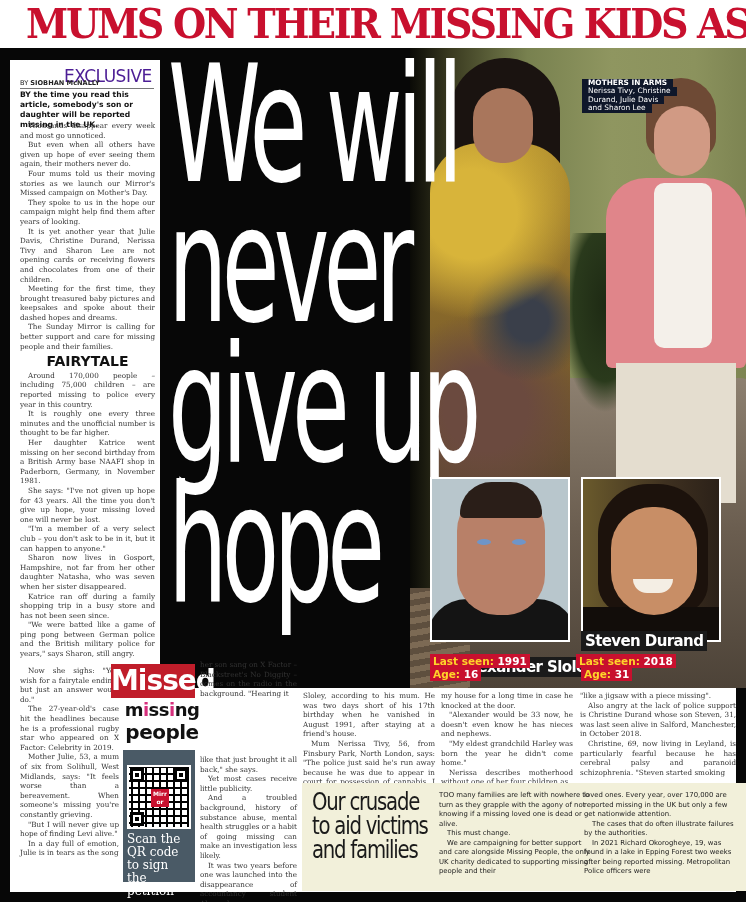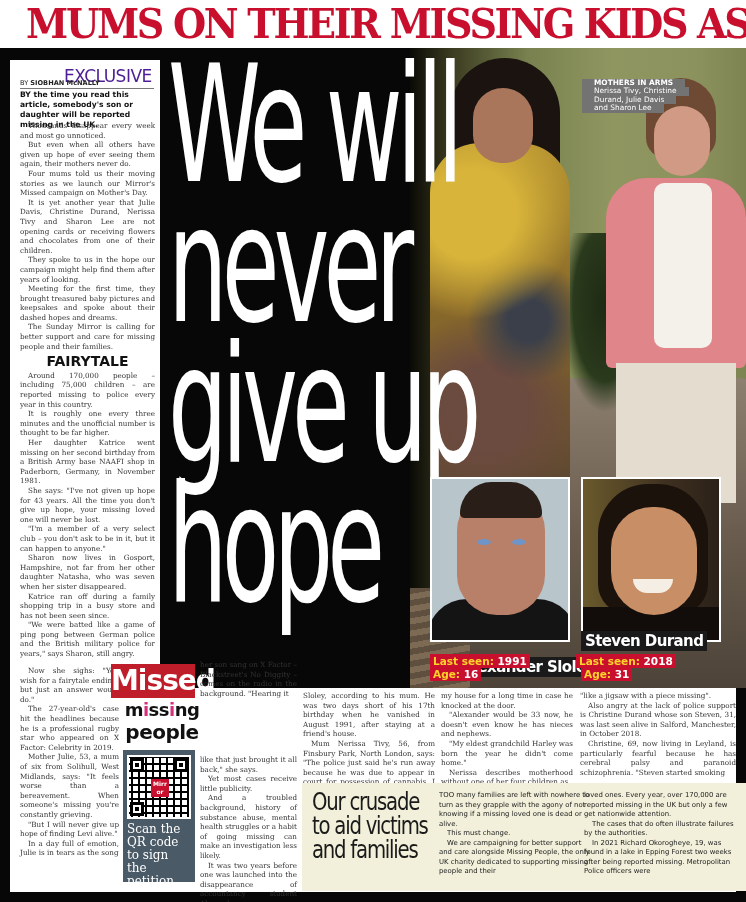--- a/index.html
+++ b/index.html
@@ -57,21 +57,21 @@
     .woman2 .face { position: absolute; left: 48px; top: 28px; width: 56px; height: 70px; background: #d19a84; border-radius: 28px; }
     .woman2 .cardigan { position: absolute; left: 0; top: 100px; width: 140px; height: 190px; background: #e0858a; border-radius: 40px 40px 6px 6px; }
     .woman2 .top { position: absolute; left: 48px; top: 105px; width: 58px; height: 165px; background: #f4f0ea; border-radius: 10px; }
     .woman2 .trousers { position: absolute; left: 10px; top: 285px; width: 120px; height: 140px; background: #e4ddcf; }
 
     .photo-caption {
       position: absolute; left: 582px; top: 79px;
       font-family: "DejaVu Sans", sans-serif; font-size: 7.4px; line-height: 8.4px;
       color: #fff;
     }
-    .photo-caption span { background: #737373; padding: 0 12px; display: inline-block; }
+    .photo-caption span { background: #0f172a; padding: 0 6px; display: inline-block; }
     .photo-caption .cap-title { font-weight: bold; }
 
     
     .big-headline {
       position: absolute; left: 168px; top: 56px; width: 420px;
       color: #fff; font-family: "DejaVu Sans", sans-serif; font-weight: normal;
       font-size: 162px; line-height: 138px; letter-spacing: -10px;
       transform: scaleX(0.58); transform-origin: left top;
       white-space: nowrap;
     }
@@ -137,21 +137,21 @@
       line-height: 20px; text-align: center; color: #111; letter-spacing: -0.5px;
     }
     .missing-word .pink { color: #d6307d; }
     .people-word {
       position: absolute; left: 112px; top: 721px; width: 100px;
       font-family: "DejaVu Sans", sans-serif; font-weight: bold; font-size: 20px;
       line-height: 22px; text-align: center; color: #111; letter-spacing: -0.5px;
     }
     .qr-box {
       position: absolute; left: 123px; top: 750px; width: 72px; height: 132px;
-      background: #4a5a66; padding: 5px 4px;
+      background: #4a5a66; padding: 15px 4px;
     }
     .qr-code {
       width: 64px; height: 64px; background: #fff; position: relative;
       background-image:
         repeating-linear-gradient(0deg, transparent 0 3px, #000 3px 5px, transparent 5px 7px),
         repeating-linear-gradient(90deg, transparent 0 2px, #000 2px 4px, transparent 4px 7px);
       border: 2px solid #fff;
     }
     .qr-code .finder { position: absolute; width: 14px; height: 14px; border: 3px solid #000; background: #fff; }
     .qr-code .finder::after { content: ""; position: absolute; left: 2px; top: 2px; width: 4px; height: 4px; background: #000; }
@@ -271,22 +271,22 @@
 <div class="byline">
   <span>BY</span>
   <b>SIOBHAN McNALLY</b>
 </div>
 <div class="standfirst">BY the time you read this article, somebody's son or daughter will be reported missing in the UK.</div>
 
 <div class="col1 body-text">
   <p>Thousands disappear every week and most go unnoticed.</p>
   <p>But even when all others have given up hope of ever seeing them again, their mothers never do.</p>
   <p>Four mums told us their moving stories as we launch our Mirror's Missed campaign on Mother's Day.</p>
+  <p>They spoke to us in the hope our campaign might help find them after years of looking.</p>
   <p>It is yet another year that Julie Davis, Christine Durand, Nerissa Tivy and Sharon Lee are not opening cards or receiving flowers and chocolates from one of their children.</p>
-  <p>They spoke to us in the hope our campaign might help find them after years of looking.</p>
   <p>Meeting for the first time, they brought treasured baby pictures and keepsakes and spoke about their dashed hopes and dreams.</p>
   <p>The Sunday Mirror is calling for better support and care for missing people and their families.</p>
   <div class="subhead">FAIRYTALE</div>
   <p>Around 170,000 people – including 75,000 children – are reported missing to police every year in this country.</p>
   <p>It is roughly one every three minutes and the unofficial number is thought to be far higher.</p>
   <p>Her daughter Katrice went missing on her second birthday from a British Army base NAAFI shop in Paderborn, Germany, in November 1981.</p>
   <p>She says: "I've not given up hope for 43 years. All the time you don't give up hope, your missing loved one will never be lost.</p>
   <p>"I'm a member of a very select club – you don't ask to be in it, but it can happen to anyone."</p>
   <p>Sharon now lives in Gosport, Hampshire, not far from her other daughter Natasha, who was seven when her sister disappeared.</p>
   <p>Katrice ran off during a family shopping trip in a busy store and has not been seen since.</p>

